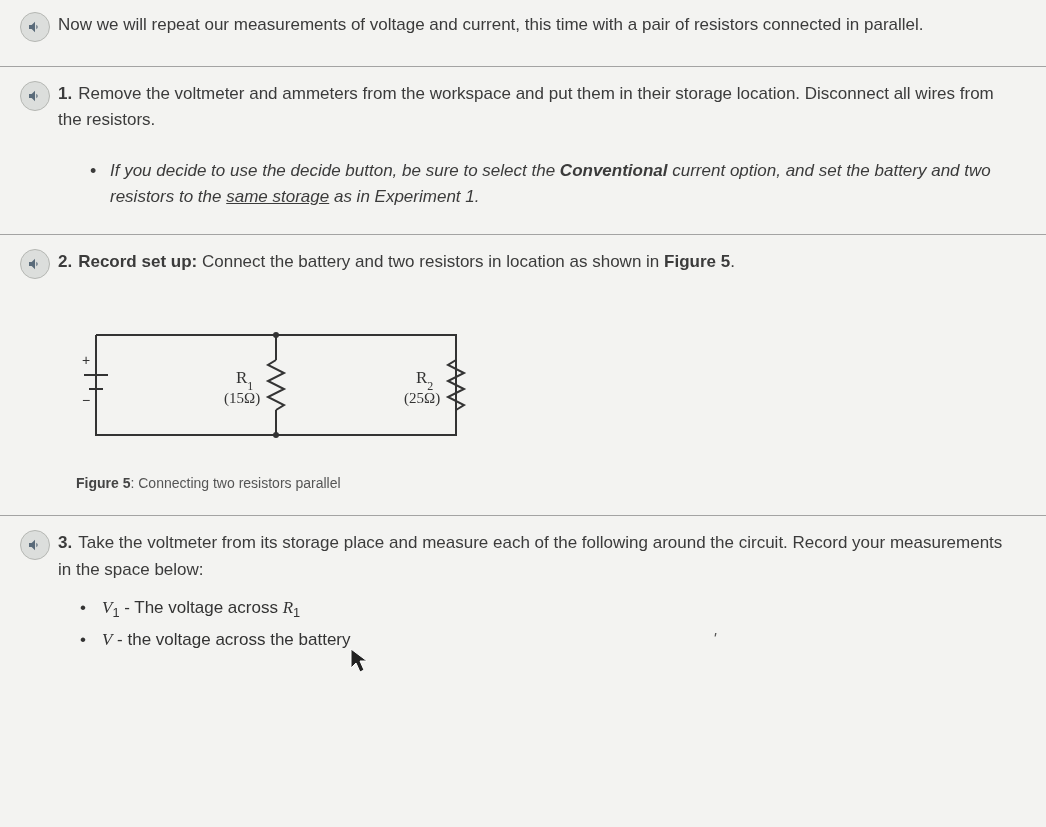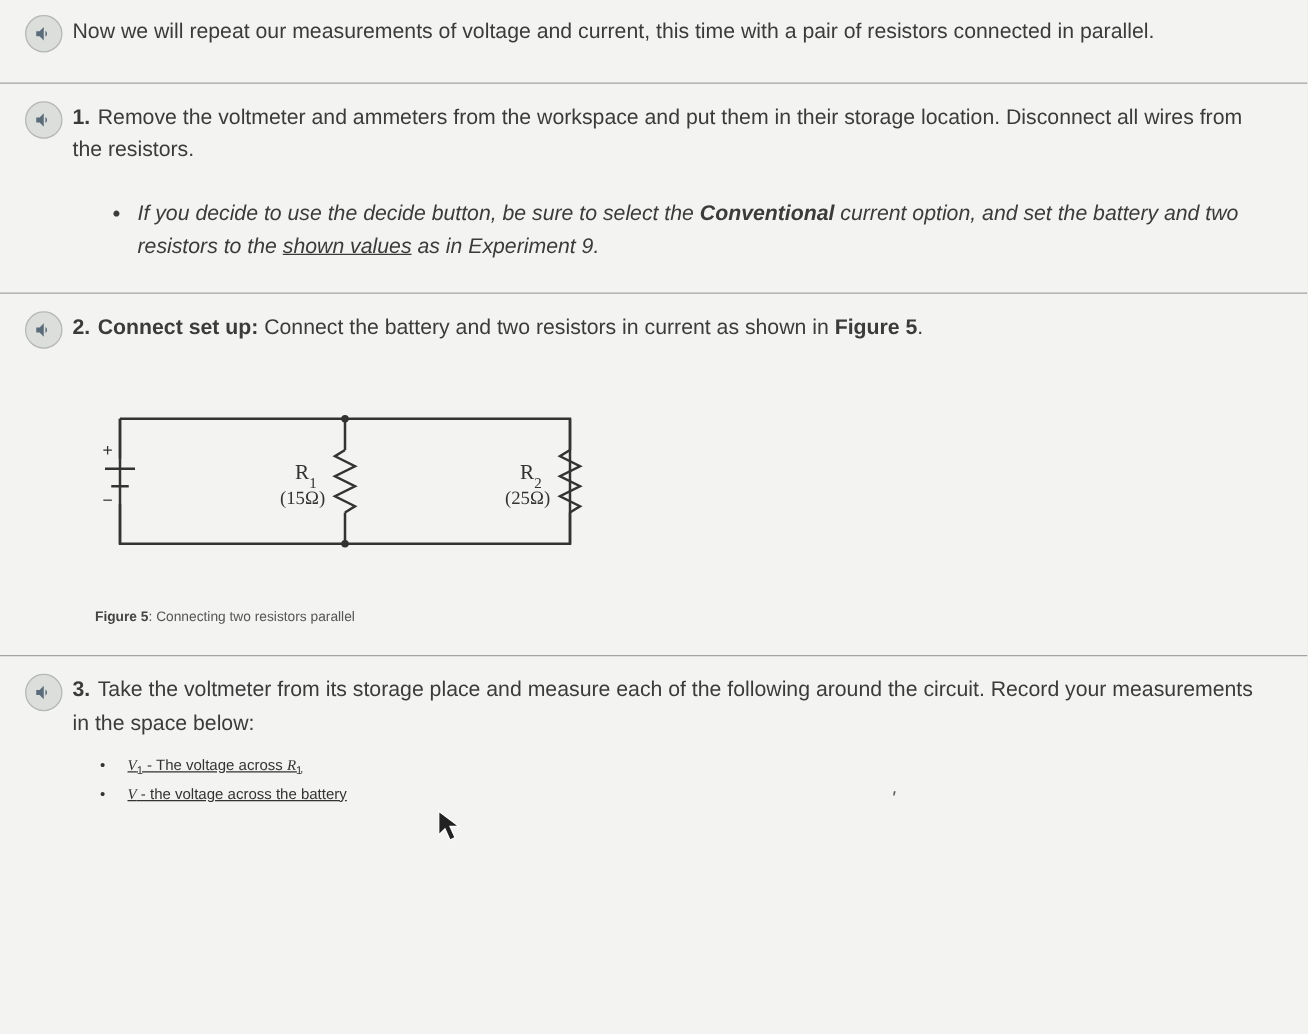--- a/index.html
+++ b/index.html
@@ -66,43 +66,42 @@
     left: 0;
     top: 0;
     font-style: normal;
     font-size: 18px;
   }
   .sub-bullet .bold { font-weight: 700; }
   .sub-bullet .ul { text-decoration: underline; }
   b { font-weight: 700; }
   .indent-list {
     margin: 10px 0 0 60px;
-    font-size: 12px;
+    font-size: 17px;
     line-height: 1.8;
-    text-decoration: underline;
   }
   .indent-list .li {
     position: relative;
     padding-left: 22px;
   }
   .indent-list .li::before {
     content: "•";
     position: absolute;
     left: 0;
     top: 0;
   }
   .var { font-style: italic; font-family: "Cambria Math", serif; }
   sub { font-size: 0.75em; }
   .figure-wrap {
     margin: 26px 0 0 56px;
   }
   .figure-caption {
-    font-size: 11px;
+    font-size: 14px;
     color: #555;
-    margin-top: 18px;
+    margin-top: 6px;
   }
   .figure-caption b { color: #444; }
   .cursor {
     position: absolute;
     left: 350px;
     top: 648px;
     pointer-events: none;
   }
   .cursor svg { width: 20px; height: 26px; }
   .circuit {
@@ -139,33 +138,33 @@
       <span class="audio-btn">
         <svg viewBox="0 0 24 24">
             <path d="M3 9v6h4l5 5V4L7 9H3zm13 3a4 4 0 0 0-2-3.5v7A4 4 0 0 0 16 12z"></path>
           </svg>
       </span>
       <div class="body-text">
         <span class="step-num">1.</span><span>Remove the voltmeter and ammeters from the workspace and put them in their storage location. Disconnect all wires from the resistors.</span>
       </div>
     </div>
     <div class="sub-bullet">
-      <span>If you decide to use the decide button, be sure to select the </span><span class="bold">Conventional</span><span> current option, and set the battery and two resistors to the </span><span class="ul">shown values</span><span> as in Experiment 9.</span>
+      <span>If you decide to use the decide button, be sure to select the </span><span class="bold">Conventional</span><span> current option, and set the battery and two resistors to the </span><span class="ul">same storage</span><span> as in Experiment 1.</span>
     </div>
   </div>
 
   <div class="section" style="position:relative;">
     <div class="row">
       <span class="audio-btn">
         <svg viewBox="0 0 24 24">
             <path d="M3 9v6h4l5 5V4L7 9H3zm13 3a4 4 0 0 0-2-3.5v7A4 4 0 0 0 16 12z"></path>
           </svg>
       </span>
       <div class="body-text">
-        <span class="step-num">2.</span><b>Connect set up:</b><span> Connect the battery and two resistors in current as shown in </span><b>Figure 5</b><span>.</span>
+        <span class="step-num">2.</span><b>Record set up:</b><span> Connect the battery and two resistors in location as shown in </span><b>Figure 5</b><span>.</span>
       </div>
     </div>
 
     <span class="stray-mark">'</span>
 
     <div class="figure-wrap">
       <svg class="circuit" viewBox="0 0 400 160">
         <g stroke="#333" stroke-width="2" fill="none">
 
           <polyline points="20,30 380,30 380,130 20,130 20,30"></polyline>

